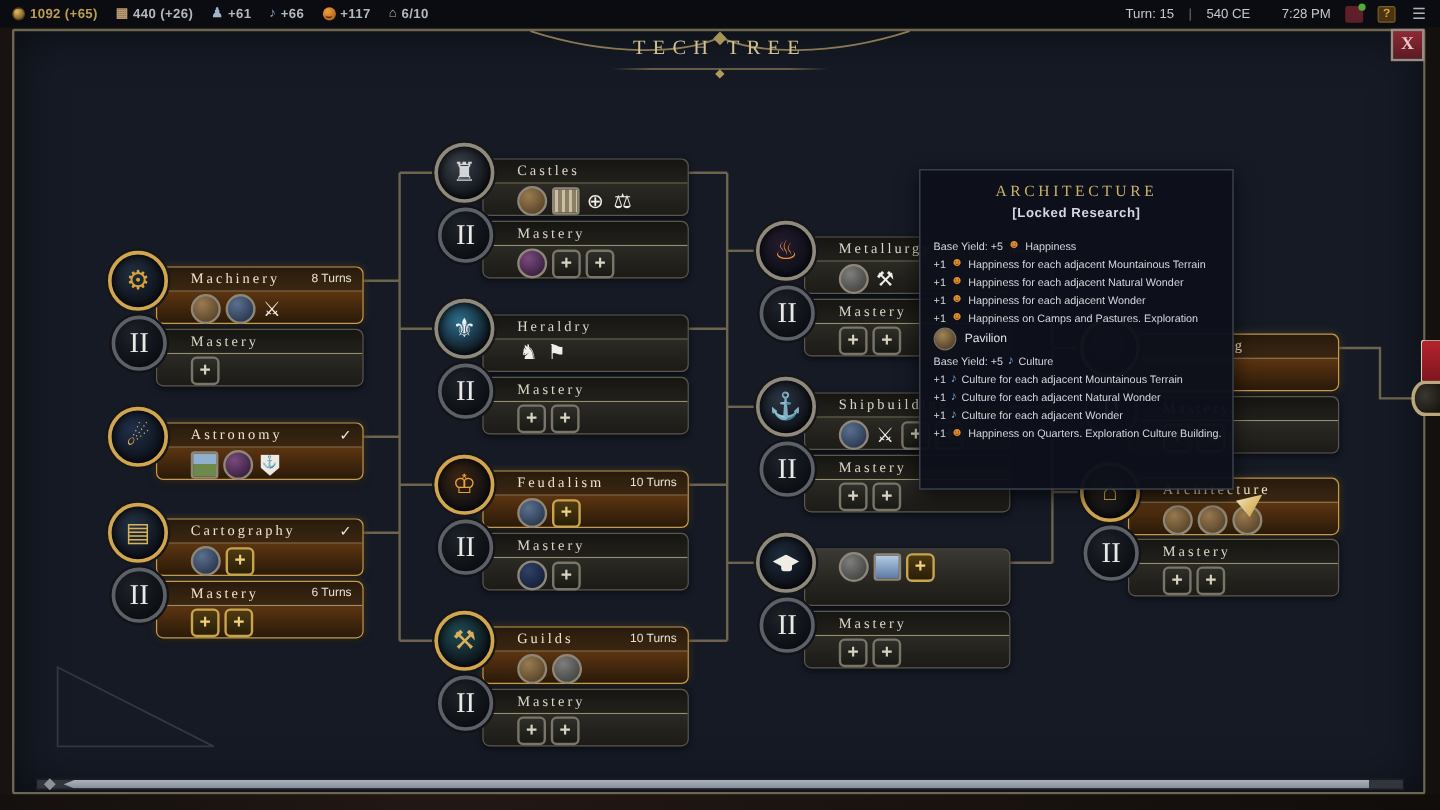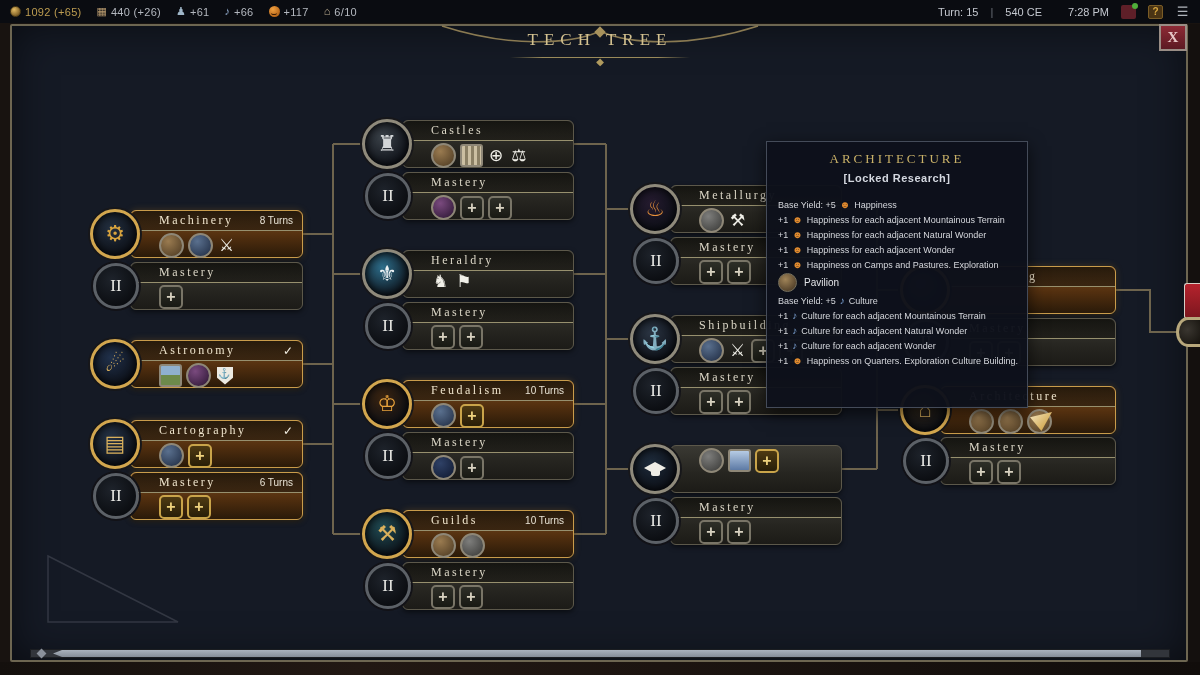--- a/index.html
+++ b/index.html
@@ -2,21 +2,21 @@
 <html><head>
 <meta charset="utf-8">
 <style>
   * { margin:0; padding:0; box-sizing:border-box; }
   html,body { width:1200px; height:675px; overflow:hidden; background:#0c0a0c; font-family:"Liberation Sans",sans-serif; }
   #stage { position:relative; width:1200px; height:675px; background:#181310; }
 
   
   .topbar { position:absolute; left:0; top:0; width:1200px; height:23px; background:#0a0c11;
     display:flex; align-items:center; padding:0 10px; gap:15px; font-size:11px; color:#b4b8bf; z-index:9; }
-  .res { display:flex; align-items:center; gap:4px; }
+  .res { display:flex; align-items:center; gap:4px;font-weight:bold; }
   .res .val { letter-spacing:.3px; }
   .res-gold .val { color:#bd9d51; }
   .ric { display:inline-flex; align-items:center; justify-content:center; }
   .coin { width:11px; height:11px; border-radius:50%; background:radial-gradient(circle at 35% 30%,#e3bb63,#7c5d25 75%); border:1px solid #513f18; }
   .glyphic { font-size:11px; line-height:1; }
   .smiley { width:11px; height:11px; border-radius:50%; background:radial-gradient(circle at 35% 30%,#f0a040,#b05f14 80%); position:relative; }
   .smiley::after { content:""; position:absolute; left:2px; top:5px; width:6px; height:3px; border-bottom:1.5px solid #3a1c04; border-radius:50%; }
   .tb-right { margin-left:auto; display:flex; align-items:center; gap:12px; color:#c4c8cf; }
   .tb-sep { color:#6a6f78; }
   .tb-ico { width:15px; height:14px; display:flex; align-items:center; justify-content:center; border-radius:2px; font-size:10px; }
@@ -41,35 +41,35 @@
   #wires { position:absolute; left:0; top:0; z-index:1; }
 
   
   .tech { position:absolute; height:50px; z-index:2; cursor:pointer; }
   .ncircle { position:absolute; left:0; top:-1px; width:50px; height:50px; border-radius:50%;
     background:radial-gradient(circle at 40% 35%, var(--cbg,#2a3442), #0c0f16 78%);
     border:3px solid #8f8a7b; box-shadow:0 0 0 2px #17171a, inset 0 0 8px #000;
     display:flex; align-items:center; justify-content:center; z-index:2; }
   .ncircle span { font-size:22px; line-height:1; }
   .tech.amber .ncircle { border-color:#d2a64e; }
-  .nbar { position:absolute; left:40px; top:0; height:48px; border-radius:6px; border:1px solid #5c584a;
+  .nbar { position:absolute; left:40px; top:12px; height:48px; border-radius:6px; border:1px solid #5c584a;
     background:linear-gradient(180deg,#3a3933,#262520 60%,#1c1b17); box-shadow:0 2px 5px rgba(0,0,0,.55); }
   .tech.amber .nbar { background:linear-gradient(180deg,#7e4d1e,#522f0f 55%,#2a1a09); border:1px solid #c99c4b;
     box-shadow:0 0 7px rgba(190,140,50,.28), 0 2px 5px rgba(0,0,0,.55);text-align:center; }
   .ntitle { height:20px; display:flex; align-items:center; padding:0 9px 0 28px;
     background:linear-gradient(180deg,rgba(8,8,5,.74),rgba(22,20,15,.5)); border-bottom:1px solid #97906e; border-radius:6px 6px 0 0; }
   .nname { font-family:"Liberation Serif",serif; font-size:12px; letter-spacing:2.5px; color:#dcd7c7; white-space:nowrap; }
   .tech.amber .nname { color:#efe4cc; }
   .tech.partial .nname { padding-left:60px; }
   .nturns { margin-left:auto; font-size:10px; color:#e8e2d4; }
   .ncheck { margin-left:auto; font-size:12px; color:#f0ece0; }
   .nicons { display:flex; align-items:center; gap:4px; padding:2px 0 0 28px; }
   .mcircle { position:absolute; left:3px; top:1px; width:46px; height:46px; border-radius:50%; border:3px solid #5c6167;
     background:radial-gradient(circle at 40% 35%,#1e232b,#0a0c10 78%); display:flex; align-items:center; justify-content:center;
-    z-index:2; font-family:"Liberation Serif",serif; font-size:17px; color:#e9e9e5; box-shadow:0 0 0 2px #121217; }
+    z-index:2; font-family:"Liberation Serif",serif; font-size:24px; color:#e9e9e5; box-shadow:0 0 0 2px #121217; }
 
   .plus { width:24px; height:24px; border-radius:5px; background:linear-gradient(180deg,#2e2f28,#181913);
     border:2px solid #797567; color:#d8d2c0; font-size:16px; font-weight:bold; display:flex; align-items:center; justify-content:center; line-height:1; }
   .plus.gold { border-color:#c9a44a; color:#eed27d; background:linear-gradient(180deg,#4e3a12,#281e08); }
   .sub { flex:none; }
   .round { width:25px; height:25px; border-radius:50%; border:2px solid #8e8777; }
   .square { width:23px; height:23px; border-radius:3px; border:2px solid #8e8777; }
   .sq-palisade { background:repeating-linear-gradient(90deg,#cbbfa2 0 3px,#8b8065 3px 6px); }
   .sq-landscape { background:linear-gradient(180deg,#8fb0cf 45%,#6d8a4b 45%); }
   .sq-monument { background:linear-gradient(180deg,#b6cbe4,#5d7aa5); }

